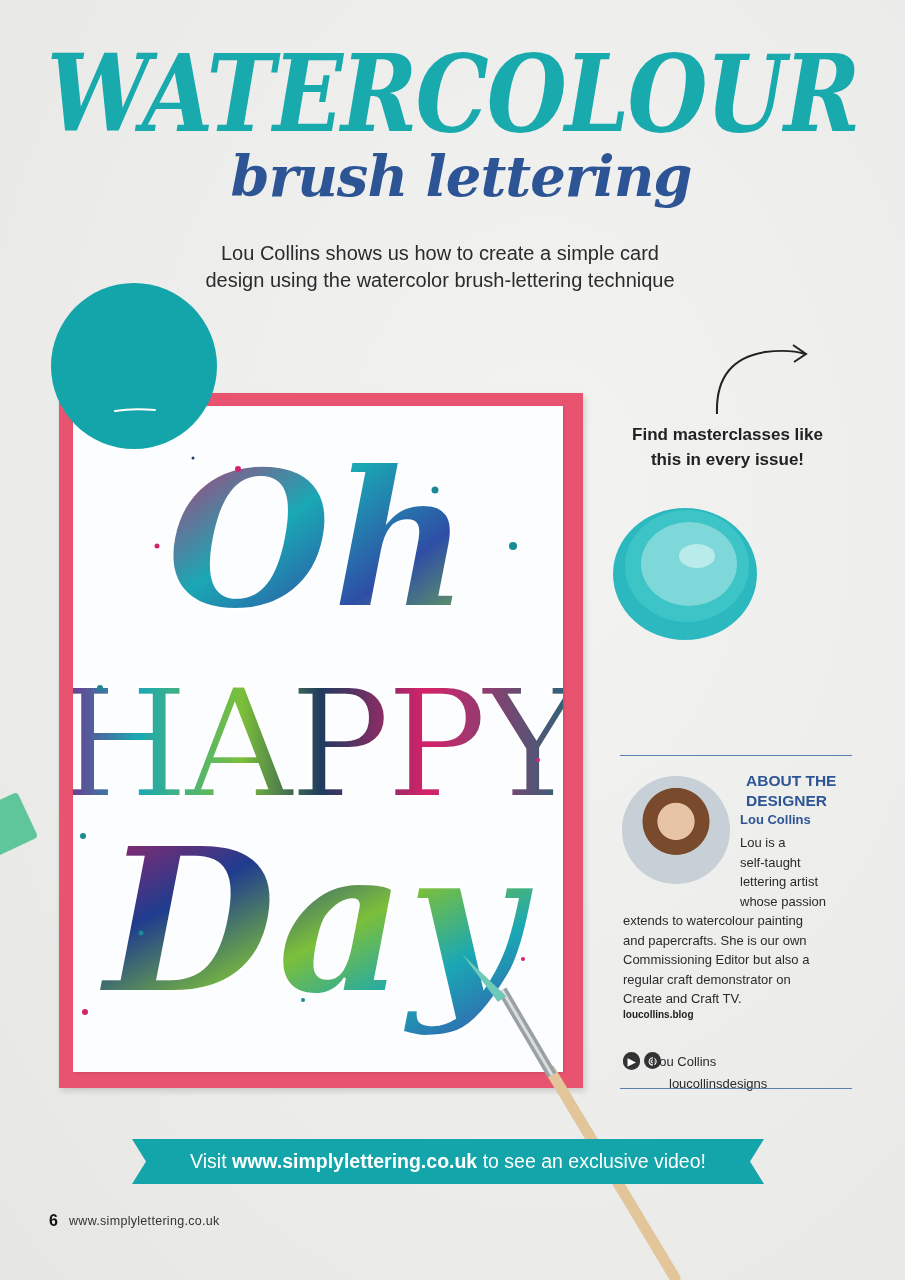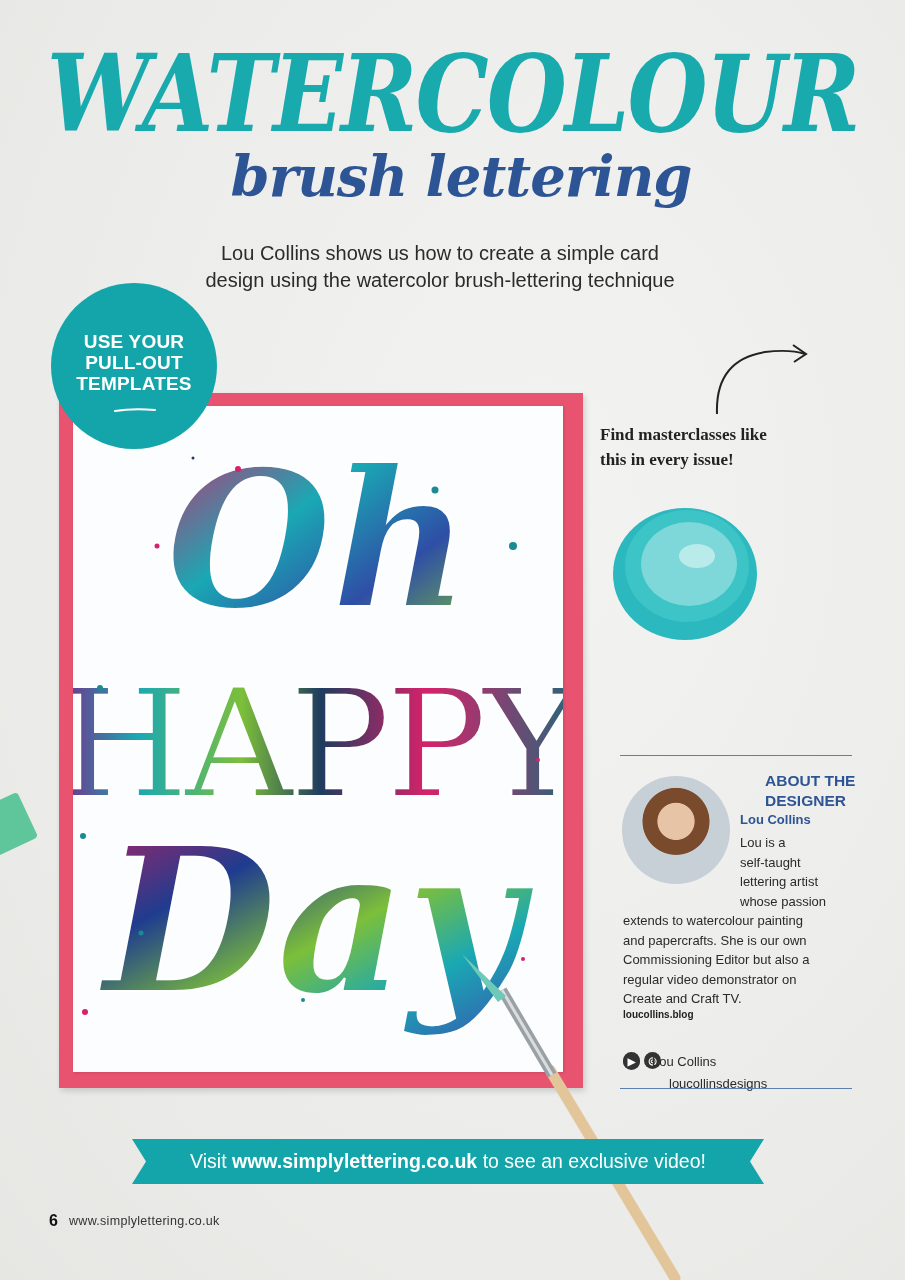--- a/index.html
+++ b/index.html
@@ -45,32 +45,32 @@
       box-shadow: 1px 1px 3px rgba(0,0,0,0.12);
     }
     .card-lettering { position:absolute; left:0; top:0; width:100%; height:100%; }
     .brush { left:440px; top:940px; width:280px; height:340px; }
     .marker { left:-20px; top:800px; width:50px; height:50px; }
     
     .pot { left:605px; top:492px; width:160px; height:160px; }
     
     .arrow { left:705px; top:340px; width:110px; height:80px; }
     .callout {
-      left:600px; width:255px; top:422px; 
-      font-family: Liberation Serif, serif; font-weight:bold; font-size:17px; line-height:25px; color:#222;
+      left:600px; width:255px; top:422px; text-align:center;
+      font-family: Liberation Sans, sans-serif; font-weight:bold; font-size:17px; line-height:25px; color:#222;
     }
     
     .rule { left:620px; width:232px; height:1px; background:#5b7fae; }
     .avatar {
       left:622px; top:776px; width:108px; height:108px; border-radius:50%;
       background: radial-gradient(circle at 50% 42%, #e8c4a6 0 22%, #7a4a2c 23% 40%, #c7d0d6 41% 100%);
       overflow:hidden;
     }
     .about-head {
-      left:765px; top:771px; width:120px; font-weight:bold; font-size:15.5px;
+      left:746px; top:771px; width:120px; font-weight:bold; font-size:15.5px;
       line-height:20px; color:#2d5595;
     }
     .about-name { left:740px; top:812px; font-weight:bold; font-size:13px; color:#2d5595; }
     .about-body {
       left:623px; top:833px; width:232px; font-size:13px; line-height:19.5px; color:#2a2a2a;
     }
     .about-body .indent { padding-left:117px; display:block; }
     .blog { left:623px; top:1009px; font-weight:bold; font-size:10px; color:#222; }
     .social { left:623px; font-size:13px; color:#2a2a2a; display:flex; align-items:center; gap:4px; }
     .sicon {
@@ -145,25 +145,20 @@
 <svg class="abs brush" viewBox="0 0 280 340">
   <line x1="110" y1="130" x2="235" y2="338" stroke="#e3c59a" stroke-width="11" stroke-linecap="round"></line>
   <line x1="62" y1="50" x2="112" y2="135" stroke="#9aa0a4" stroke-width="10"></line>
   <line x1="62" y1="50" x2="112" y2="135" stroke="#d8dde0" stroke-width="3"></line>
   <path d="M22 14 L66 56 L58 62 Z" fill="#6fc9b8"></path>
 </svg>
 
 <div class="abs marker" style="background:#5fc59a; transform:rotate(-25deg); border-radius:4px;"></div>
 
 <div class="abs badge">
-  <div class="badge-text">
-    <div>USE YOUR</div>
-    <div>PULL-OUT</div>
-    <div>TEMPLATES</div>
-  </div>
   <svg class="badge-swash" viewBox="0 0 44 10">
     <path d="M2 6 Q20 3 42 5" stroke="#fff" stroke-width="2" fill="none" stroke-linecap="round"></path>
   </svg>
 </div>
 
 <svg class="abs arrow" viewBox="0 0 110 80">
   <path d="M12 74 Q10 20 60 12 Q85 9 100 14" stroke="#222" stroke-width="2" fill="none"></path>
   <path d="M88 5 L101 14 L89 22" stroke="#222" stroke-width="2" fill="none"></path>
 </svg>
 <div class="abs callout">
@@ -186,21 +181,21 @@
 </div>
 <div class="abs about-name">Lou Collins</div>
 <div class="abs about-body">
   <span class="indent">Lou is a</span>
   <span class="indent">self-taught</span>
   <span class="indent">lettering artist</span>
   <span class="indent">whose passion</span>
   <div>extends to watercolour painting</div>
   <div>and papercrafts. She is our own</div>
   <div>Commissioning Editor but also a</div>
-  <div>regular video demonstrator on</div>
+  <div>regular craft demonstrator on</div>
   <div>Create and Craft TV.</div>
 </div>
 <div class="abs blog">loucollins.blog</div>
 <div class="abs social" style="top:1030px;">
   <span class="sicon">f</span>
   <span class="sicon">◎</span>
   <span style="margin-left:4px;margin-top:46px;">loucollinsdesigns</span>
 </div>
 <div class="abs social" style="top:1053px;">
   <span class="sicon">▶</span>

